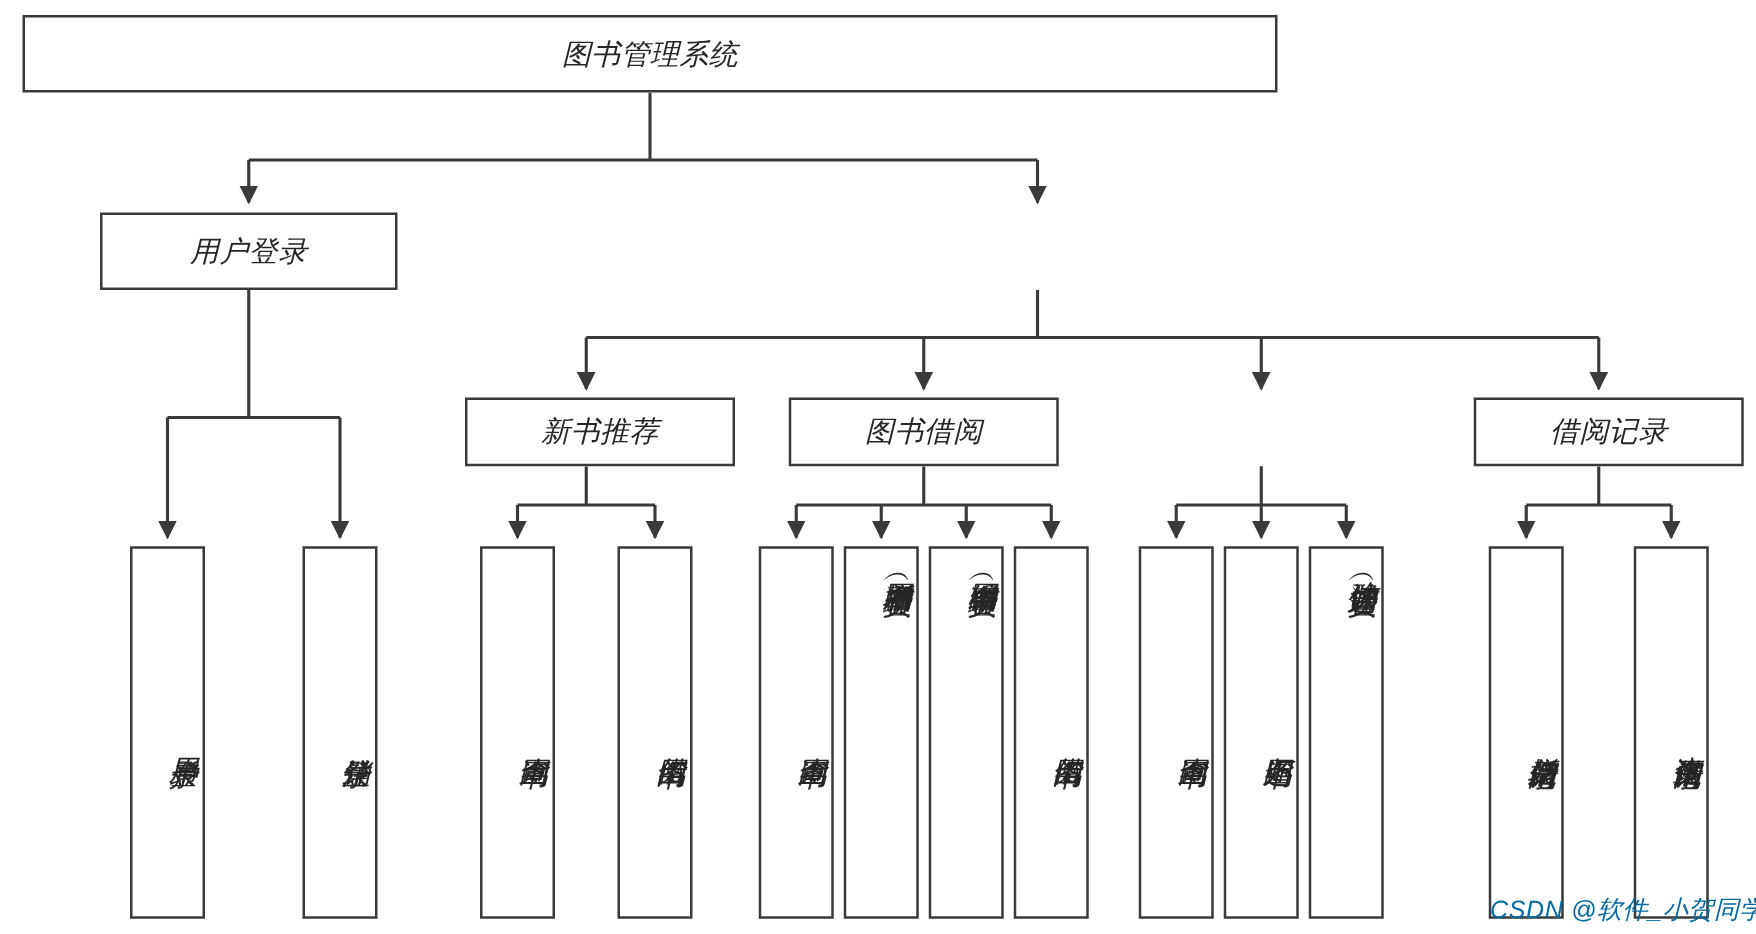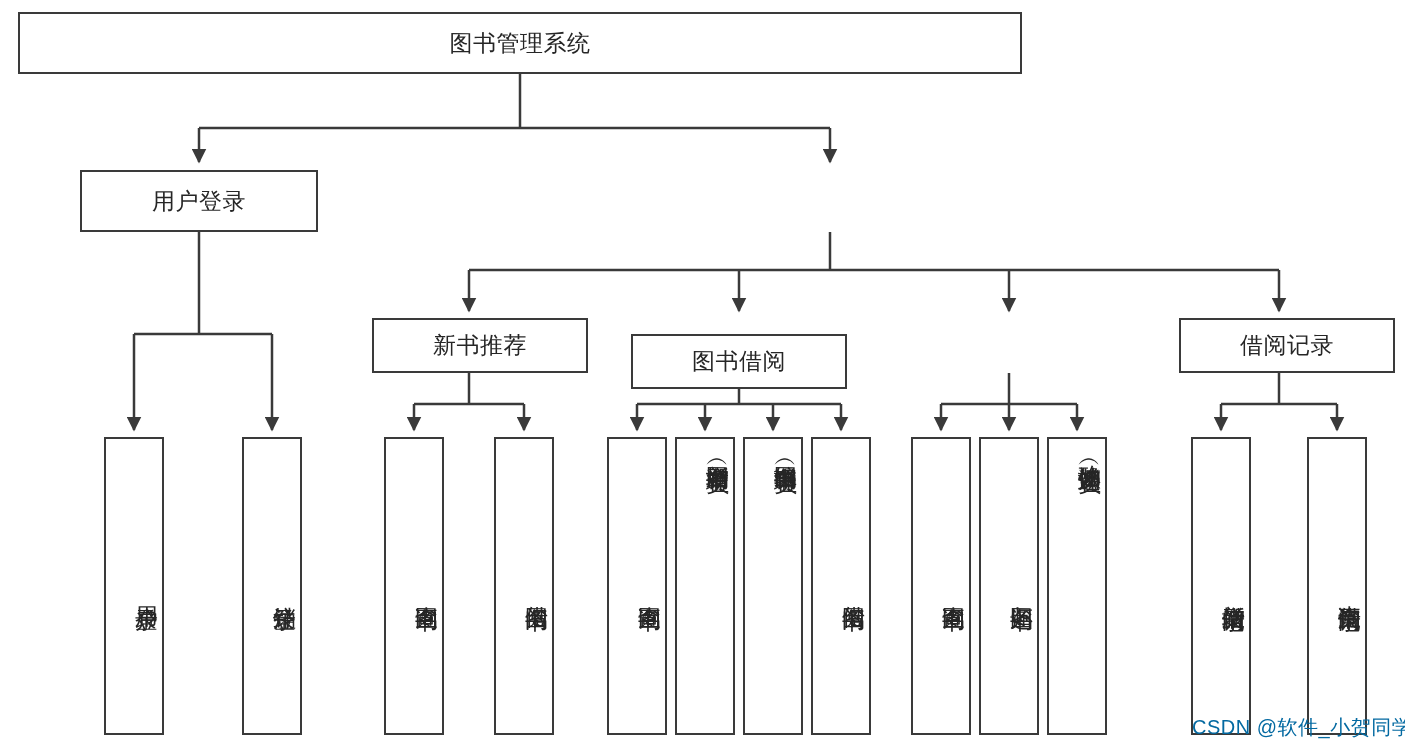--- a/index.html
+++ b/index.html
@@ -10,20 +10,21 @@
   }
   body {
     font-family: "Liberation Sans", "DejaVu Sans", sans-serif;
   }
   #diagram-root {
     position: relative;
     width: 1405px;
     height: 747px;
     background: #ffffff;
     overflow: hidden;
+    font-style: italic;
   }
   #diagram-svg {
     position: absolute;
     left: 0;
     top: 0;
     width: 1405px;
     height: 747px;
   }
   .node {
     position: absolute;
@@ -118,21 +119,21 @@
     </g>
   </svg>
 
   <div class="node node-h" style="left:18px; top:12px; width:1004px; height:62px;">图书管理系统</div>
 
   <div class="node node-h" style="left:80px; top:170px; width:238px; height:62px;">用户登录</div>
 
 
   <div class="node node-h" style="left:372px; top:318px; width:216px; height:55px;">新书推荐</div>
 
-  <div class="node node-h" style="left:631px; top:318px; width:216px; height:55px;margin-top:16px;">图书借阅</div>
+  <div class="node node-h" style="left:631px; top:318px; width:216px; height:55px;">图书借阅</div>
 
 
   <div class="node node-h" style="left:1179px; top:318px; width:216px; height:55px;">借阅记录</div>
 
   <div class="node node-v" style="left:104px; top:437px; width:60px; height:298px;">用户登录</div>
 
   <div class="node node-v" style="left:242px; top:437px; width:60px; height:298px;">注销登录</div>
 
   <div class="node node-v" style="left:384px; top:437px; width:60px; height:298px;">查询图书</div>
 

